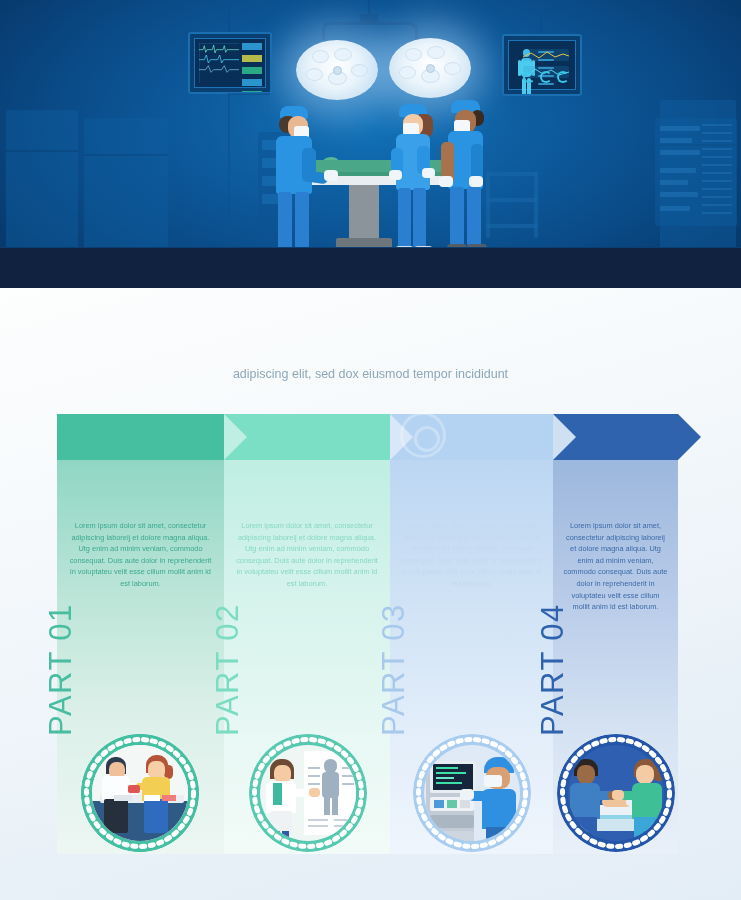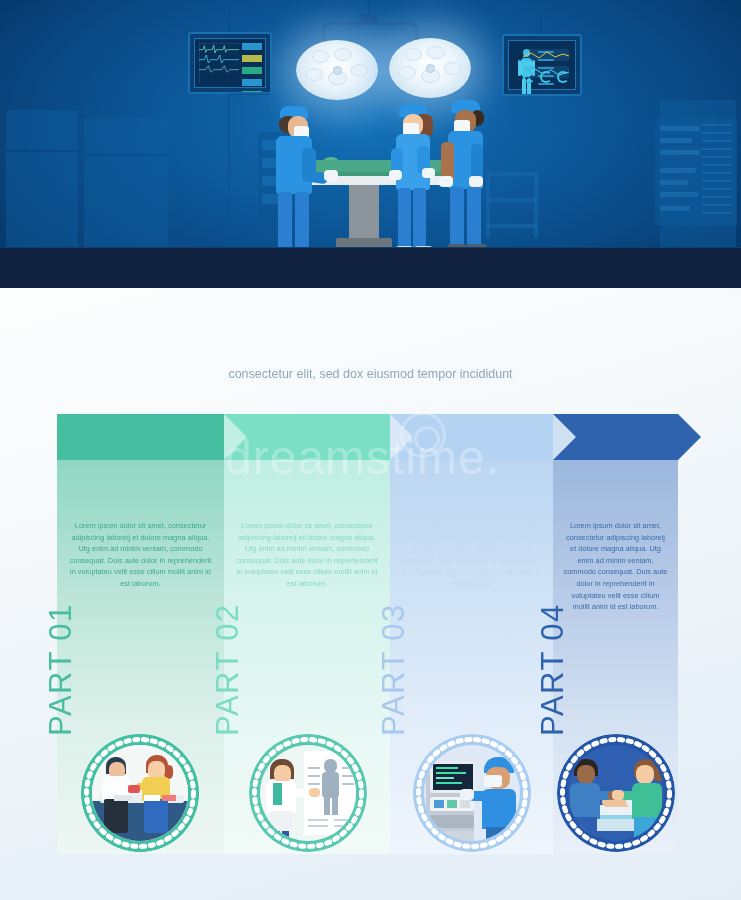--- a/index.html
+++ b/index.html
@@ -340,21 +340,21 @@
       <span class="shoe" style="left:22px;top:144px;width:20px;height:9px;background:#555e66;"></span>
     </div>
 
     <div class="hero-floor-line"></div>
     <div class="hero-floor"></div>
   </div>
 
   <div class="content">
 
     <div class="subtitle">
-      <div>consectetur elit, sed dox   eiusmod tempor incididunt</div>
+      <div>adipiscing elit, sed dox   eiusmod tempor incididunt</div>
     </div>
 
     <div class="cols">
 
       <div class="col col-1">
         <div class="col-text c1t">Lorem ipsum dolor sit amet, consectetur adipiscing laboreij et dolore magna aliqua. Utg enim ad minim veniam, commodo consequat. Duis aute dolor in reprehenderit in voluptateu velit esse cillum mollit anim id est laborum.</div>
         <div class="part-label p1">PART 01</div>
         <div class="circle cc1">
           <div class="dots" style="background:#43bfa2"></div>
           <div class="dots" style="background:radial-gradient(circle 3px at 50% 6px,#fff 99%,transparent 100%);
@@ -527,16 +527,15 @@
         <div class="rect"></div>
           <div class="tip"></div>
         <div class="notch" style="left:0;border-left:23px solid #cfe0f2;"></div>
       </div>
 
     </div>
   </div>
 
   <div class="wm">
     <div class="wm-logo"></div>
-    <div class="wm-text">dreamstime.</div>
   </div>
 
 </div>
 
 </body></html>

